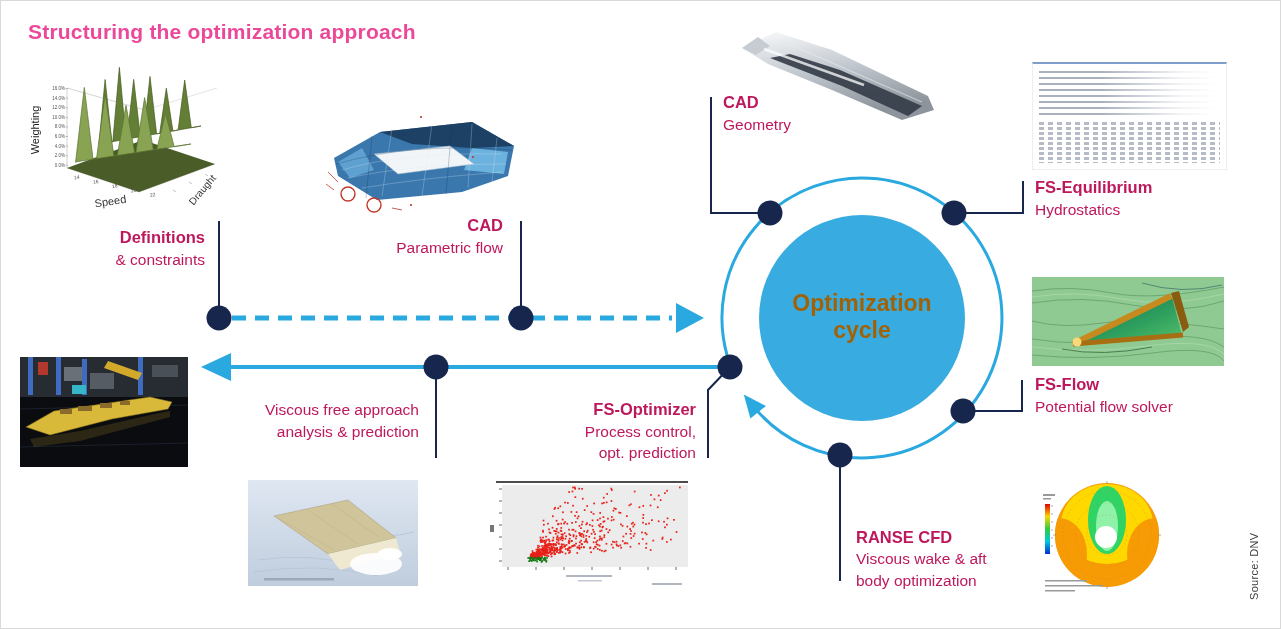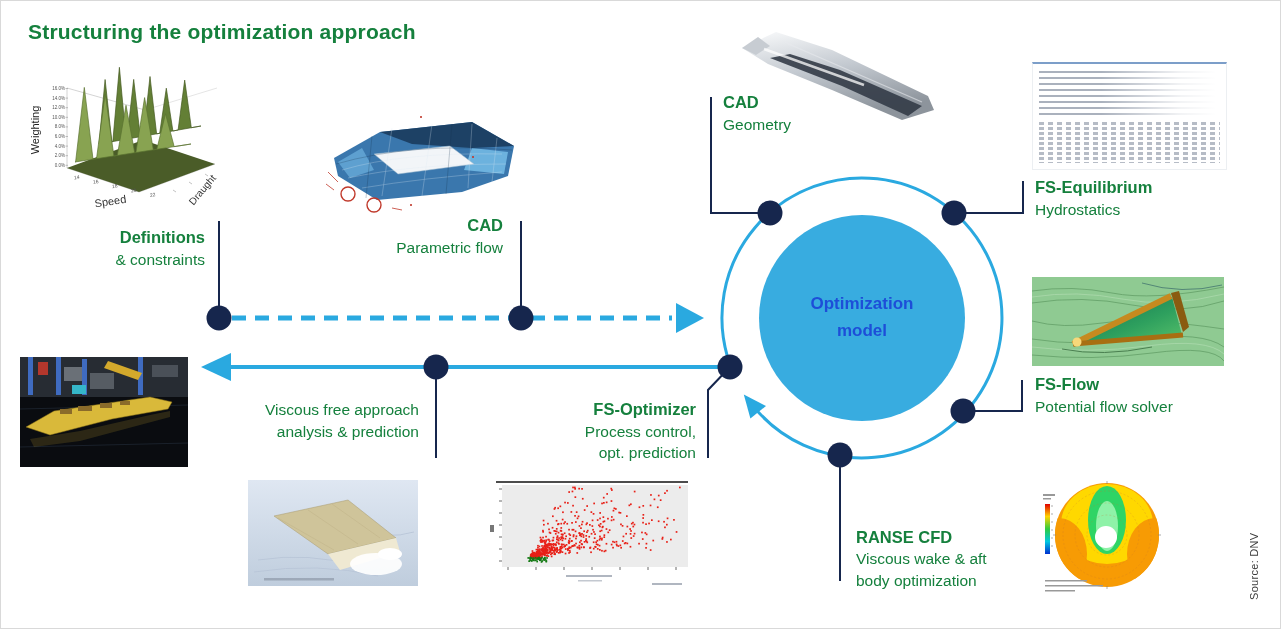--- a/index.html
+++ b/index.html
@@ -1,24 +1,24 @@
 <!DOCTYPE html>
 <html><head>
 <meta charset="utf-8">
 <style>
   html,body{margin:0;padding:0;background:#fff;}
   .page{position:relative;width:1281px;height:629px;background:#fff;overflow:hidden;
         font-family:"Liberation Sans",sans-serif;box-shadow:inset 0 0 0 1px #d9d9d9;}
-  .title{position:absolute;left:28px;top:20px;font-size:21px;font-weight:700;color:#15803d;letter-spacing:.2px;}
-  .label{position:absolute;color:#15803d;font-size:15.5px;line-height:21.5px;}
+  .title{position:absolute;left:28px;top:20px;font-size:21px;font-weight:700;color:#ec4899;letter-spacing:.2px;}
+  .label{position:absolute;color:#be185d;font-size:15.5px;line-height:21.5px;}
   .label .hd{display:block;font-weight:700;font-size:16.5px;}
   .label .ln{display:block;}
   .ta-r{text-align:right;}
   .cycle-text{position:absolute;left:759px;top:290px;width:206px;text-align:center;
-              color:#1d4ed8;font-size:17px;font-weight:600;line-height:27px;}
+              color:#a16207;font-size:23px;font-weight:600;line-height:27px;}
   .thumb{position:absolute;}
   .source{position:absolute;left:1248px;top:522px;height:78px;writing-mode:vertical-rl;
           transform:rotate(180deg);font-size:11px;color:#3c3c3c;letter-spacing:.3px;}
   
   .eq-panel{position:absolute;left:1032px;top:62px;width:193px;height:105px;background:#fff;
             border:1px solid #eceff2;border-top:2px solid #7c9ec9;}
   .eq-rows{position:absolute;left:6px;right:10px;top:7px;height:44px;
            background:repeating-linear-gradient(to bottom,#aab1bd 0 2px,transparent 2px 6px);}
   .eq-rows:after{content:"";position:absolute;inset:0;
            background:linear-gradient(to right,transparent 0 35%,rgba(255,255,255,.85) 80%,#fff 100%);}
@@ -63,21 +63,21 @@
       <circle cx="770" cy="213" r="12.5"></circle>
       <circle cx="954" cy="213" r="12.5"></circle>
       <circle cx="963" cy="411" r="12.5"></circle>
       <circle cx="840" cy="455" r="12.5"></circle>
       <circle cx="730" cy="367" r="12.5"></circle>
     </g>
   </svg>
 
   <div class="cycle-text">
     <span style="display:block">Optimization</span>
-    <span style="display:block">model</span>
+    <span style="display:block">cycle</span>
   </div>
 
   <div class="label ta-r" style="left:25px;top:227px;width:180px">
     <span class="hd">Definitions</span>
     <span class="ln">&amp; constraints</span>
   </div>
   <div class="label ta-r" style="left:343px;top:215px;width:160px">
     <span class="hd">CAD</span>
     <span class="ln">Parametric flow</span>
   </div>

